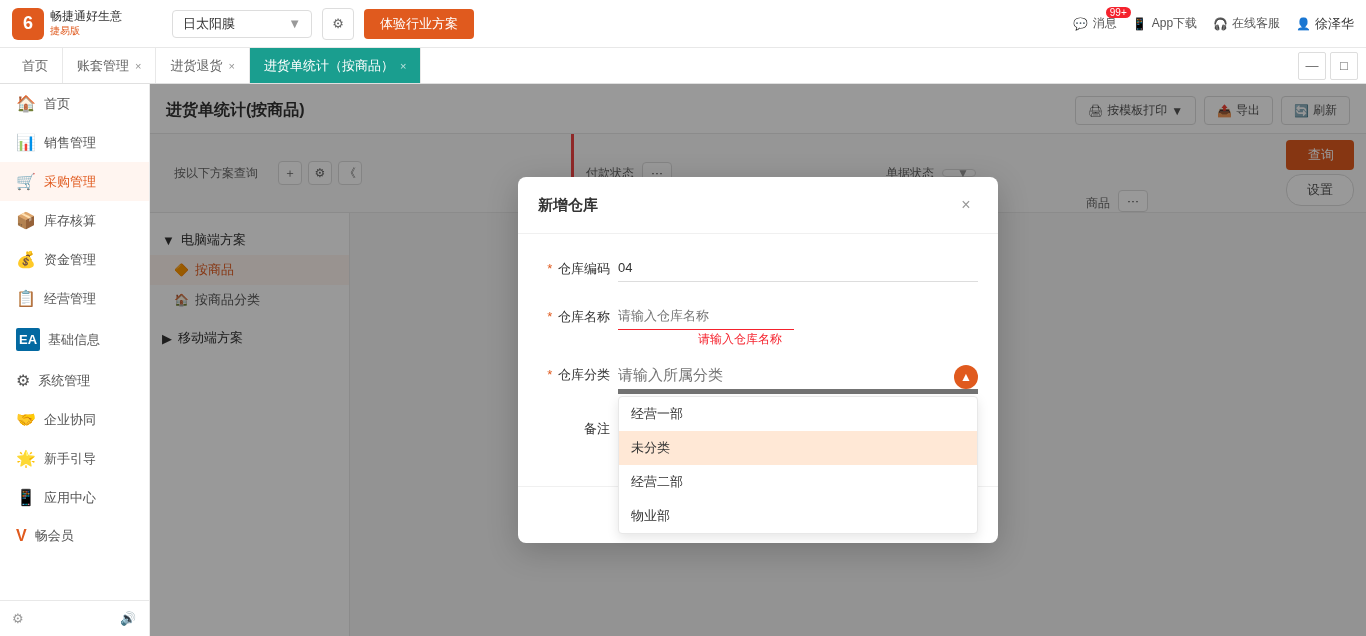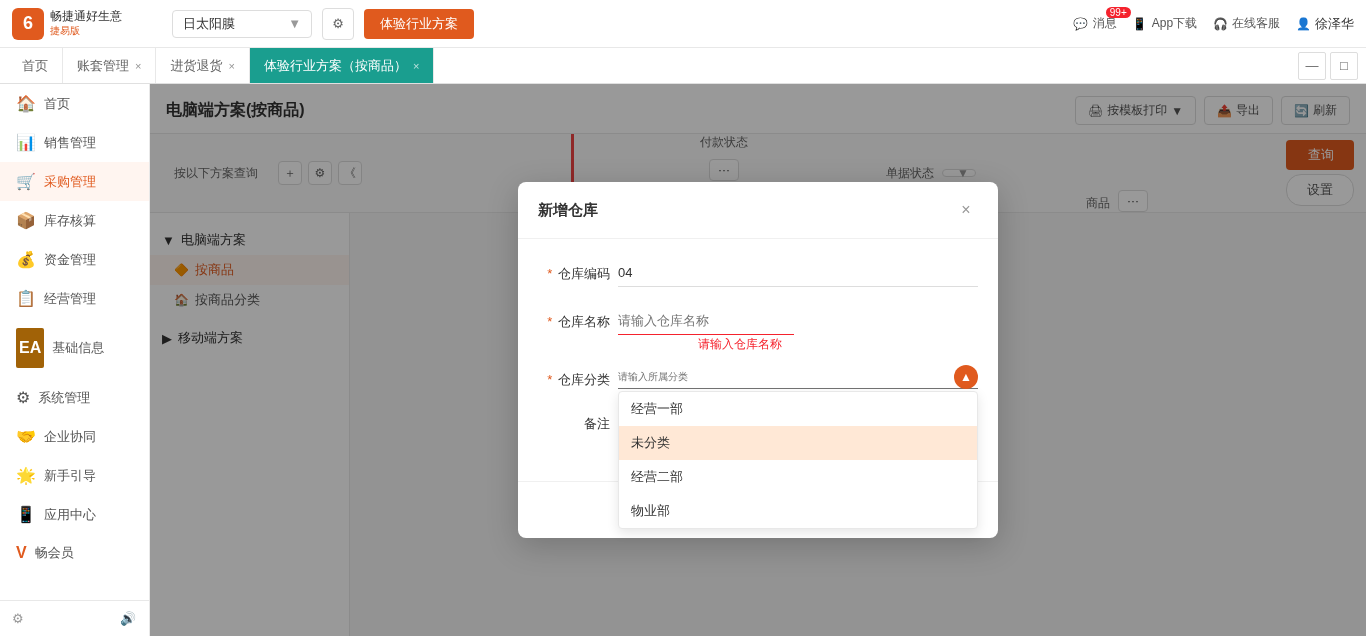--- a/index.html
+++ b/index.html
@@ -193,22 +193,22 @@
       padding: 6px 0; font-size: 13px; color: #333; outline: none;
       background: transparent;
     }
     .form-input.error-border { border-bottom-color: #f5222d; }
     .error-msg {
       position: absolute; bottom: -18px; left: 80px;
       color: #f5222d; font-size: 12px;
     }
     .select-wrapper { flex: 1; position: relative; }
     .select-input {
-      width: 100%; border: none; border-bottom: 1px solid #737373;
-      padding: 6px 28px 6px 0; font-size: 10px; color: #7f1d1d; outline: none;
+      width: 100%; border: none; border-bottom: 5px solid #737373;
+      padding: 6px 28px 6px 0; font-size: 15px; color: #7f1d1d; outline: none;
       background: transparent; cursor: pointer;
     }
     .select-arrow {
       position: absolute; right: 0; top: 50%; transform: translateY(-50%);
       width: 24px; height: 24px; background: #e05a1e; border-radius: 50%;
       display: flex; align-items: center; justify-content: center;
       cursor: pointer; color: white; font-size: 12px;
     }
     
     .dropdown-list {
@@ -285,21 +285,21 @@
   </div>
   <div class="tab">
     <span>账套管理</span>
     <span class="tab-close">×</span>
   </div>
   <div class="tab">
     <span>进货退货</span>
     <span class="tab-close">×</span>
   </div>
   <div class="tab active">
-    <span>体验行业方案（按商品）</span>
+    <span>进货单统计（按商品）</span>
     <span class="tab-close">×</span>
   </div>
   <div class="tab-actions">
     <div class="tab-action-btn">—</div>
     <div class="tab-action-btn">□</div>
   </div>
 </div>
 
 <div class="main-layout">
 
@@ -322,21 +322,21 @@
     </div>
     <div class="sidebar-item">
       <span class="sidebar-icon">💰</span>
       <span class="sidebar-item-label">资金管理</span>
     </div>
     <div class="sidebar-item">
       <span class="sidebar-icon">📋</span>
       <span class="sidebar-item-label">经营管理</span>
     </div>
     <div class="sidebar-item">
-      <span class="sidebar-icon" style="font-style:normal;font-size:16px;font-weight:bold;background:#a16207;color:white;padding:11px 3px;border-radius:2px;">EA</span>
+      <span class="sidebar-icon" style="font-style:normal;font-size:13px;font-weight:bold;background:#0369a1;color:white;padding:4px 3px;border-radius:2px;">EA</span>
       <span class="sidebar-item-label">基础信息</span>
     </div>
     <div class="sidebar-item">
       <span class="sidebar-icon">⚙</span>
       <span class="sidebar-item-label">系统管理</span>
     </div>
     <div class="sidebar-item">
       <span class="sidebar-icon">🤝</span>
       <span class="sidebar-item-label">企业协同</span>
     </div>
@@ -355,21 +355,21 @@
 
     <div style="margin-top:auto;display:flex;align-items:center;justify-content:space-between;padding:10px 12px;border-top:1px solid #e8e8e8;">
       <span style="cursor:pointer;color:#999;">⚙</span>
       <span style="cursor:pointer;color:#999;">🔊</span>
     </div>
   </div>
 
   <div class="content-area">
 
     <div class="page-header">
-      <span class="page-title">电脑端方案(按商品)</span>
+      <span class="page-title">进货单统计(按商品)</span>
       <div class="page-actions">
         <div class="action-btn">
           <span>🖨</span>
           <span>按模板打印</span>
           <span>▼</span>
         </div>
         <div class="action-btn">
           <span>📤</span>
           <span>导出</span>
         </div>
@@ -382,21 +382,21 @@
 
     <div class="filter-row">
       <div style="display:flex;align-items:center;padding:0 12px;border-right:3px solid #ef4444;flex:1;">
         <span class="filter-label">按以下方案查询</span>
         <div class="filter-actions">
           <div class="filter-action-icon">＋</div>
           <div class="filter-action-icon">⚙</div>
           <div class="filter-action-icon">《</div>
         </div>
       </div>
-      <div style="display:flex;align-items:center;gap:8px;padding:0 12px;min-width:300px;flex-direction:column;">
+      <div style="display:flex;align-items:center;gap:8px;padding:0 12px;min-width:300px;">
         <span style="color:#666;font-size:12px;">付款状态</span>
         <div style="display:flex;align-items:center;gap:4px;border:1px solid #ddd;border-radius:4px;padding:3px 8px;background:#fff;cursor:pointer;">
           <span style="color:#333;font-size:12px;">···</span>
         </div>
       </div>
       <div style="display:flex;align-items:center;gap:8px;padding:0 12px;min-width:200px;">
         <span style="color:#666;font-size:12px;">单据状态</span>
         <div style="display:flex;align-items:center;gap:4px;border:1px solid #ddd;border-radius:4px;padding:3px 24px 3px 8px;background:#fff;cursor:pointer;position:relative;">
           <span style="color:#999;font-size:12px;position:absolute;right:6px;">▼</span>
         </div>

